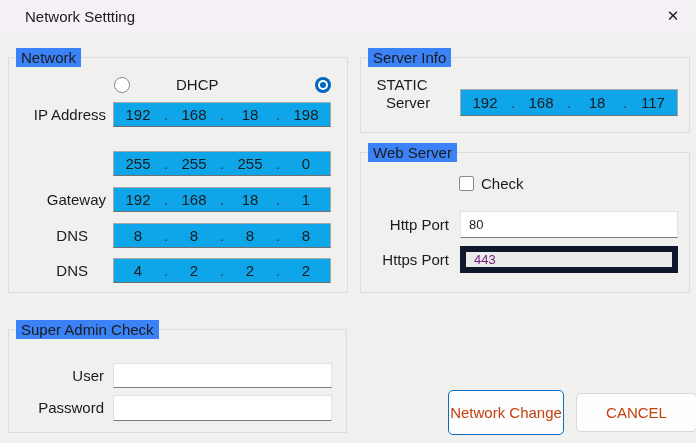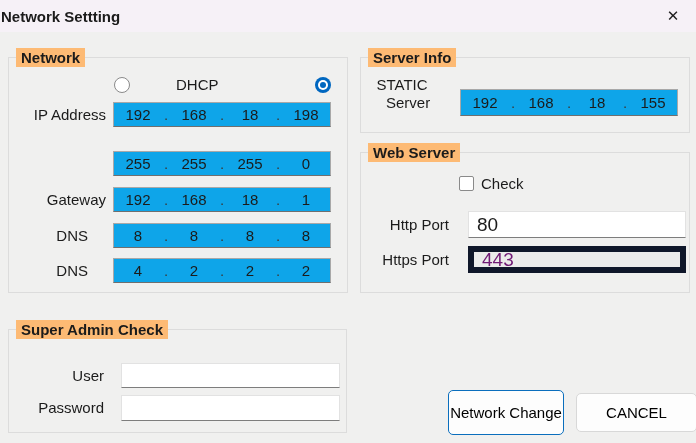--- a/index.html
+++ b/index.html
@@ -7,31 +7,31 @@
   .window {
     position:relative; width:696px; height:443px;
     background:#f0f0ef; overflow:hidden;
     font-family:"Liberation Sans", sans-serif; font-size:15px; color:#1b1b1b;
   }
   
   .titlebar {
     position:absolute; top:0; left:0; right:0; height:32px;
     background:#f6f1f7; display:flex; align-items:center;
   }
-  .titlebar .title { padding-left:1px; font-size:15px;font-weight:bold; }
+  .titlebar .title { padding-left:25px; font-size:15px; }
   .close-btn {
     position:absolute; right:0; top:0; width:46px; height:32px;
     display:flex; align-items:center; justify-content:center;
     font-size:15px; color:#1b1b1b; cursor:pointer;
   }
   
   .group { position:absolute; border:1px solid #dcdcdc; }
   .group > .group-label {
-    position:absolute; top:-10px; left:7px; background:#fdba74;
-    padding:0 5px; line-height:19px; white-space:nowrap;font-weight:bold;
+    position:absolute; top:-10px; left:7px; background:#3b82f6;
+    padding:0 5px; line-height:19px; white-space:nowrap;
   }
   
   .row { position:absolute; left:0; right:0; }
   .lbl { position:absolute; left:6px; width:91px; text-align:right; line-height:25px; white-space:nowrap; }
   .lbl.al-l { text-align:left; }
   .lbl.pad-r { padding-right:18px; }
   
   .ipfield {
     position:absolute; display:flex; align-items:center;
     background:#0ea5e9; border:1px solid #a8a8a8; border-bottom-color:#6f6f6f;
@@ -56,31 +56,31 @@
   .check-row { position:absolute; display:flex; align-items:center; }
   .checkbox {
     width:15px; height:15px; border:1px solid #8a8a8a; border-radius:2px;
     background:#ffffff; flex:0 0 auto; cursor:pointer;
   }
   .check-lbl { margin-left:7px; }
   
   .txt {
     position:absolute; background:#ffffff;
     border:1px solid #e2e2e2; border-bottom:1px solid #7d7d7d;
-    font-family:"Liberation Sans", sans-serif; font-size:19px; color:#1b1b1b;
-    padding:0 8px; outline:none;margin-left:8px;
+    font-family:"Liberation Sans", sans-serif; font-size:13px; color:#1b1b1b;
+    padding:0 8px; outline:none;
   }
   .txt:disabled, .txt.disabled {
     background:#ebebeb; border:6px solid #0f172a; color:#701a75;
   }
   
   .btn {
     position:absolute; background:#fdfdfd; border-radius:5px;
     display:flex; align-items:center; justify-content:center;
-    font-family:"Liberation Sans", sans-serif; font-size:15px; color:#000000;
+    font-family:"Liberation Sans", sans-serif; font-size:15px; color:#c2410c;
     cursor:pointer;
   }
   .btn.primary-focus { border:1.5px solid #0a6ebd; }
   .btn.secondary { border:1px solid #d8d8d8; }
 </style>
 </head>
 <body>
 
 <div class="window">
 
@@ -171,21 +171,21 @@
     <span class="group-label">Server Info</span>
     <div class="row" style="top:31px; height:27px;">
       <span class="lbl al-l" style="left:25px; width:70px; line-height:27px;">Server</span>
       <div class="ipfield" style="left:99px; top:0; width:218px; height:27px;">
         <span class="oct">192</span>
         <span class="dot">.</span>
         <span class="oct">168</span>
         <span class="dot">.</span>
         <span class="oct">18</span>
         <span class="dot">.</span>
-        <span class="oct">155</span>
+        <span class="oct">117</span>
       </div>
     </div>
   </div>
 
   <div class="group" style="left:360px; top:152px; width:330px; height:141px;">
     <span class="group-label">Web Server</span>
 
     <div class="check-row" style="left:98px; top:22px;">
       <span class="checkbox"></span>
       <span class="check-lbl">Check</span>

